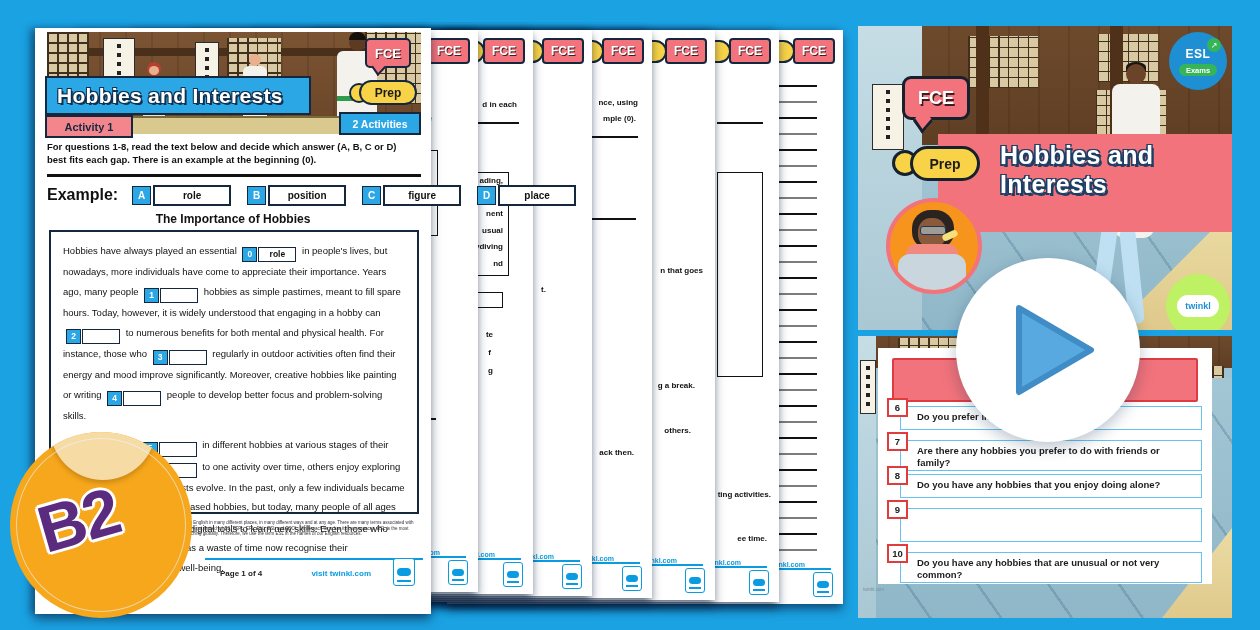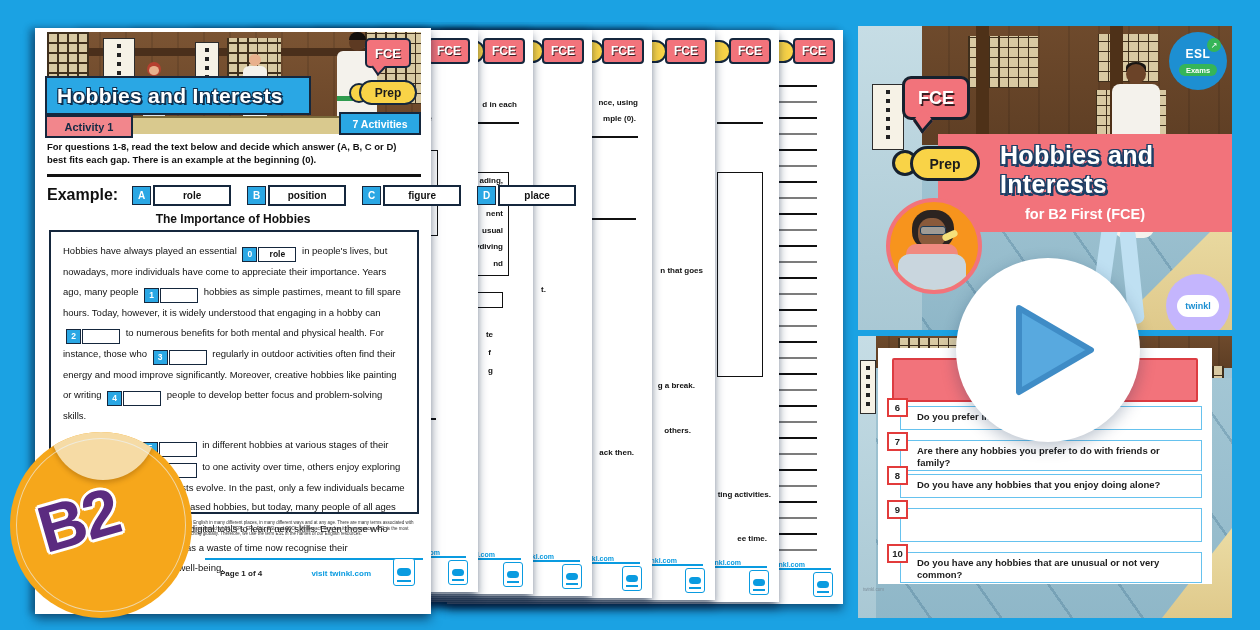--- a/index.html
+++ b/index.html
@@ -146,21 +146,21 @@
       background:#F9D347;border:3px solid #16212e;z-index:4;}
   .avatar{position:absolute;left:28px;top:172px;width:88px;height:88px;border-radius:50%;
       background:#F7941D;border:4px solid #F2737B;overflow:hidden;z-index:5;}
   .avatar .a-hair{position:absolute;left:22px;top:8px;width:42px;height:40px;border-radius:45%;background:#2b2320;}
   .avatar .a-face{position:absolute;left:28px;top:16px;width:28px;height:30px;border-radius:45%;background:#8a5a3b;}
   .avatar .a-glasses{position:absolute;left:30px;top:24px;width:24px;height:7px;border:1.5px solid #1c3a55;border-radius:3px;background:rgba(180,220,240,.5);}
   .avatar .a-scarf{position:absolute;left:16px;top:42px;width:52px;height:22px;border-radius:10px;background:#F08A80;}
   .avatar .a-body{position:absolute;left:8px;top:52px;width:68px;height:40px;border-radius:12px 12px 0 0;background:#C9D6DE;}
   .avatar .a-snack{position:absolute;left:52px;top:30px;width:16px;height:7px;border-radius:4px;background:#F5E07A;transform:rotate(-25deg);}
   .tw-circle{position:absolute;right:2px;bottom:-8px;width:64px;height:64px;border-radius:50%;
-      background:#c4b5fd;z-index:4;display:flex;align-items:center;justify-content:center;}
+      background:#bef264;z-index:4;display:flex;align-items:center;justify-content:center;}
   .tw-cloud{width:42px;height:22px;border-radius:11px;background:#fff;display:flex;align-items:center;
       justify-content:center;font-size:9px;font-weight:800;color:#1D8FD2;}
 
   .gi-man{position:absolute;z-index:2;}
   .gi-man .head{position:absolute;border-radius:50%;background:#6B4328;}
   .gi-man .hair{position:absolute;border-radius:50% 50% 0 0;background:#191512;}
   .gi-man .gi{position:absolute;background:#F4F2EC;border-radius:8px 8px 0 0;box-shadow:inset 0 -3px 0 #cfccc2;}
   .walker{position:absolute;z-index:2;}
   .walker .leg{position:absolute;width:16px;background:#BFE0F2;border-radius:7px;}
   .walker .sleeve{position:absolute;background:#F4F2EC;border-radius:10px;}
@@ -363,21 +363,21 @@
       <div class="tbl"></div>
     </div>
 
     <div class="title-banner">
       <span>Hobbies and Interests</span>
     </div>
     <div class="activity-badge">Activity 1</div>
     <div class="fce-badge" id="p1-fce">FCE</div>
     <div class="bulb" id="p1-bulb"></div>
     <div class="prep-pill" id="p1-prep">Prep</div>
-    <div class="activities-badge">7 Activities</div>
+    <div class="activities-badge">2 Activities</div>
 
     <div id="instructions">For questions 1-8, read the text below and decide which answer (A, B, C or D) best fits each gap. There is an example at the beginning (0).</div>
     <div id="p1-hr"></div>
 
     <div id="example-row">
       <span id="example-label">Example:</span>
       <span id="example-options" style="display: inline-flex;">
           <span class="exopt">
             <span class="extile">A</span>
             <span class="exbox">role</span>
@@ -469,21 +469,20 @@
       <span class="esl-dot">↗</span>
       <span class="esl-txt">ESL</span>
       <span class="esl-pill">Exams</span>
     </div>
 
     <div class="fce-bubble">FCE</div>
 
     <div class="s1-banner">
       <div class="s1-title">Hobbies and Interests</div>
       <div class="s1-sub">
-        <div>for B2 First (FCE)</div>
       </div>
     </div>
     <div class="s1-bulb"></div>
     <div class="s1-prep">Prep</div>
 
     <div class="avatar">
       <div class="a-hair"></div>
         <div class="a-face"></div>
         <div class="a-glasses"></div>
       <div class="a-snack"></div>

